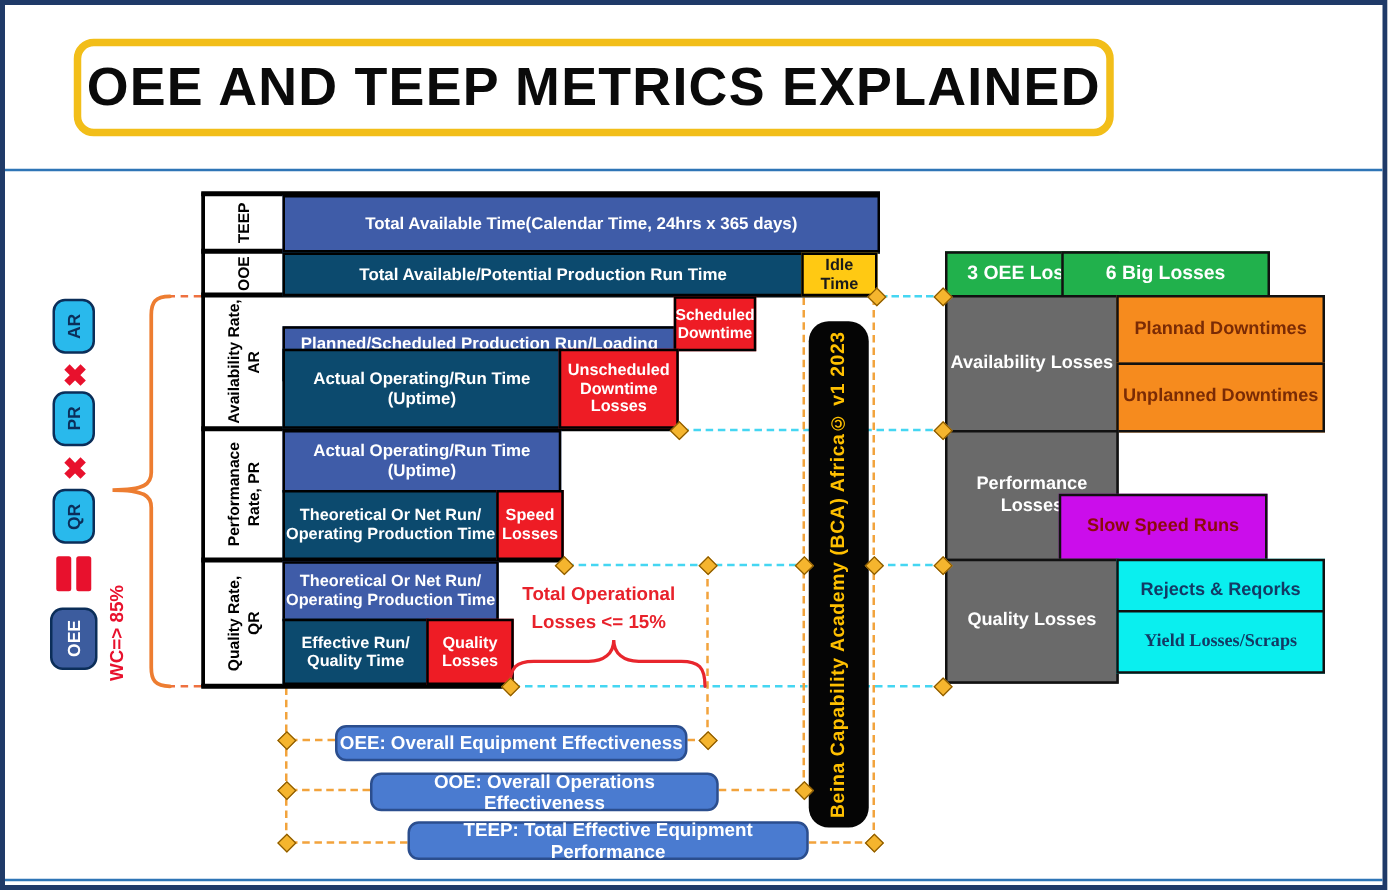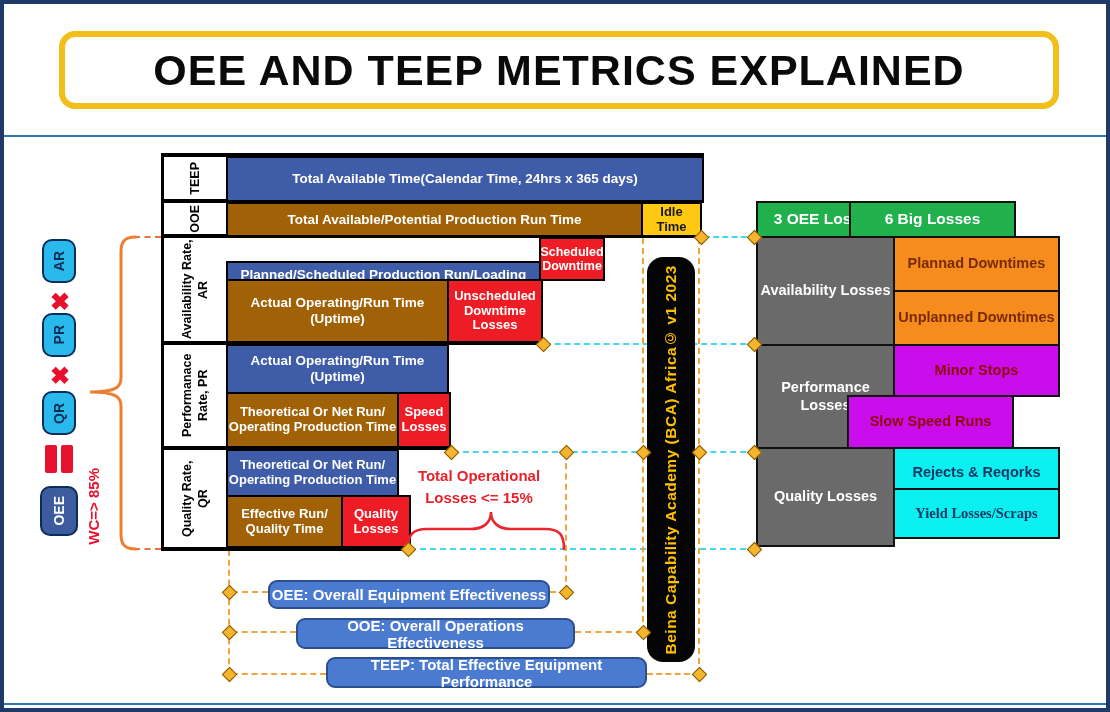--- a/index.html
+++ b/index.html
@@ -2,21 +2,21 @@
 <html><head>
 <meta charset="utf-8">
 <style>
   html,body{margin:0;padding:0;background:#e8e8e8;font-family:"Liberation Sans",sans-serif;}
   .canvas{position:relative;width:1110px;height:712px;background:#fff;border:4px solid #1F3A68;box-sizing:border-box;overflow:hidden;margin:0 auto;}
   .abs{position:absolute;box-sizing:border-box;}
   .flexc{display:flex;align-items:center;justify-content:center;text-align:center;}
   .vtext{writing-mode:vertical-rl;transform:rotate(180deg);}
   .bar{border:2.5px solid #000;font-weight:bold;color:#fff;z-index:4;line-height:1.15;}
   .bblue{background:#3F5CA8;}
-  .bgreen{background:#a16207;}
+  .bgreen{background:#0c4a6e;}
   .bred{background:#EE1C25;}
   .byellow{background:#FFC913;color:#1a1a1a;}
   .sep{background:#000;z-index:3;}
   .rlabel{font-weight:bold;color:#000;font-size:12.5px;line-height:1.3;z-index:3;}
   .tcell{border:2.5px solid #111;font-weight:bold;z-index:4;line-height:1.2;}
   .thead{background:#21B14C;color:#fff;font-size:15.5px;}
   .tgray{background:#6A6A6A;color:#fff;font-size:14.5px;}
   .torange{background:#F68B1E;color:#7A2B05;font-size:14.5px;}
   .tmagenta{background:#CB0DEB;color:#8C0A0A;font-size:14.5px;}
   .tcyan{background:#0AEFEF;color:#133A64;font-size:14.5px;}
@@ -29,21 +29,21 @@
   .opx{color:#E8112D;font-weight:bold;font-size:24px;z-index:4;line-height:1;}
   .legendbtn{background:#4A7BD0;border:2px solid #2B4E8E;border-radius:9px;color:#fff;font-weight:bold;font-size:15px;z-index:4;}
   .rednote{color:#E8222B;font-weight:bold;font-size:15px;line-height:1.5;z-index:4;}
   .credit{background:#050505;border-radius:16px;color:#FFC000;font-weight:bold;font-size:15.5px;z-index:5;letter-spacing:.5px;}
 </style>
 </head>
 <body>
 
 <div class="canvas">
 
-  <div class="abs flexc" style="left:55px;top:27px;width:1000px;height:78px;border:6px solid #F2BE19;border-radius:16px;background:#fff;z-index:4;">
+  <div class="abs flexc" style="left:55px;top:27px;width:832px;height:78px;border:6px solid #F2BE19;border-radius:16px;background:#fff;z-index:4;">
     <span style="font-weight:800;font-size:43px;letter-spacing:1px;color:#0a0a0a;white-space:nowrap;">OEE AND TEEP METRICS EXPLAINED</span>
   </div>
   <div class="abs" style="left:0;top:131px;width:1110px;border-top:2.5px solid #2E75B6;z-index:1;"></div>
   <div class="abs" style="left:0;top:699px;width:1110px;border-top:2px solid #2E75B6;z-index:1;"></div>
 
   <div class="abs badge flexc" style="left:38px;top:235px;width:34px;height:44px;">
     <span class="vtext">AR</span>
   </div>
   <div class="abs flexc opx" style="left:44px;top:286px;width:24px;height:24px;">
     <span>✖</span>
@@ -176,23 +176,20 @@
     <span>Availability Losses</span>
   </div>
   <div class="abs flexc tcell torange" style="left:889px;top:232px;width:167px;height:56px;">
     <span>Plannad Downtimes</span>
   </div>
   <div class="abs flexc tcell torange" style="left:889px;top:286px;width:167px;height:56px;">
     <span>Unplanned Downtimes</span>
   </div>
   <div class="abs flexc tcell tgray" style="left:752px;top:340px;width:139px;height:105px;">
     <span>Performance Losses</span>
-  </div>
-  <div class="abs flexc tcell tmagenta" style="left:889px;top:340px;width:167px;height:53px;">
-    <span>Minor Stops</span>
   </div>
   <div class="abs flexc tcell tmagenta" style="left:843px;top:391px;width:167px;height:54px;">
     <span>Slow Speed Runs</span>
   </div>
   <div class="abs flexc tcell tgray" style="left:752px;top:443px;width:139px;height:100px;">
     <span>Quality Losses</span>
   </div>
   <div class="abs flexc tcell tcyan" style="left:889px;top:443px;width:167px;height:51px;">
     <span>Rejects &amp; Reqorks</span>
   </div>

